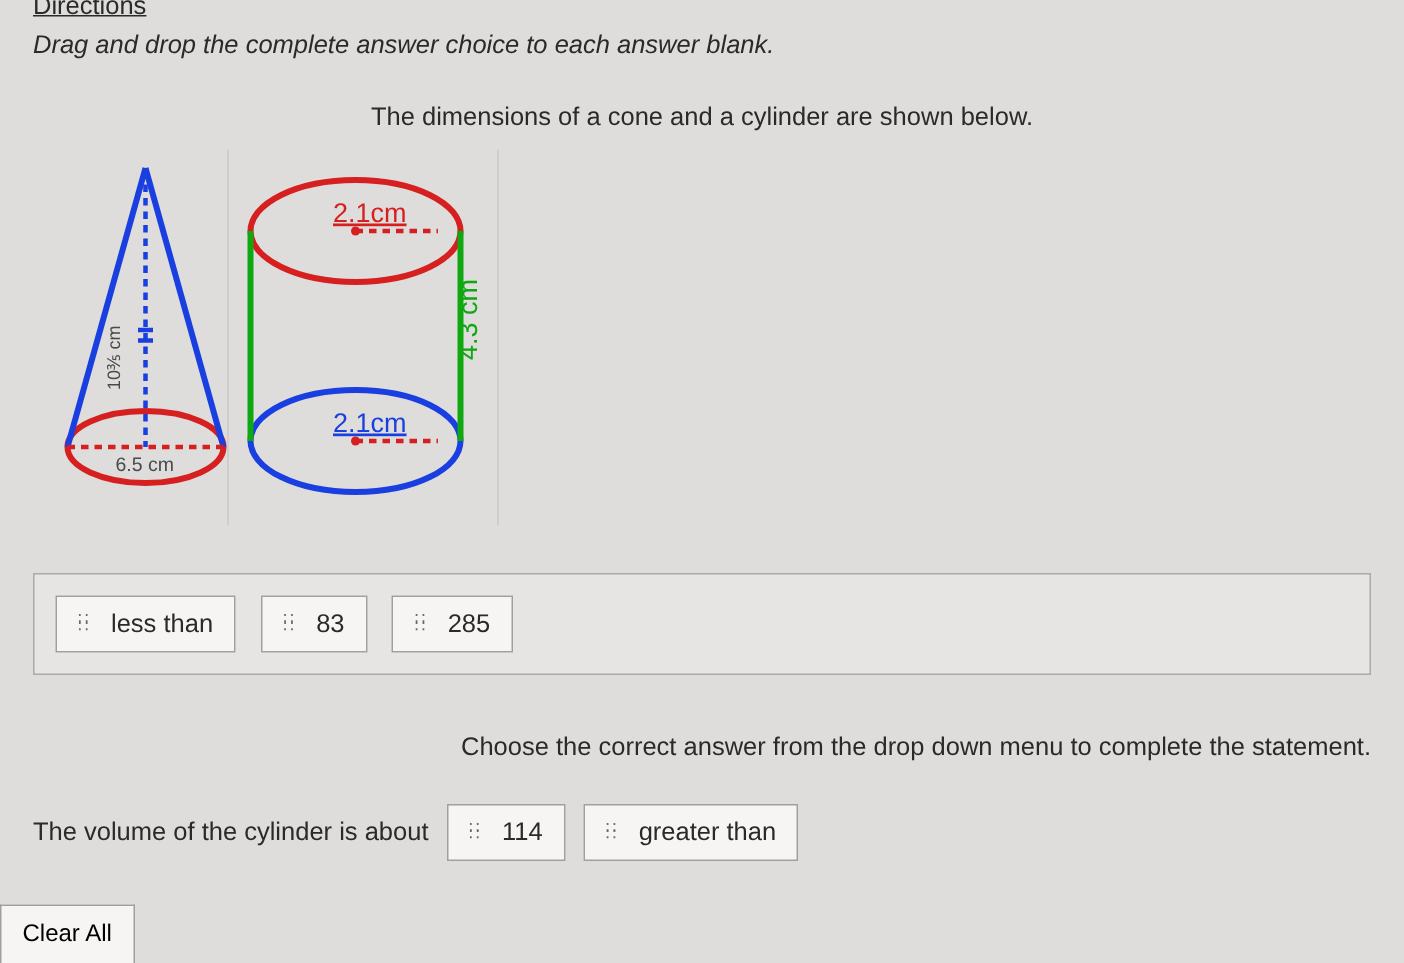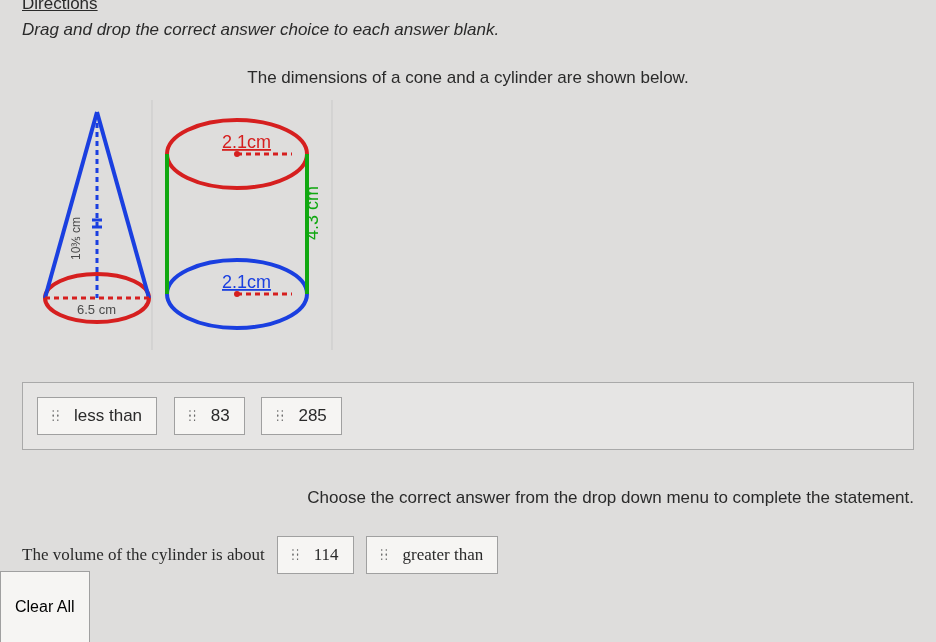--- a/index.html
+++ b/index.html
@@ -42,51 +42,51 @@
   }
   .grip {
     display: inline-block;
     width: 12px;
     line-height: 5px;
     color: #6a6a6a;
     font-size: 11px;
     letter-spacing: 2px;
   }
   .choose { margin-top: 38px; text-align: right; }
-  .sentence-row { margin-top: 28px; display: flex; align-items: center; gap: 12px; flex-wrap: wrap; font-family: Liberation Serif, serif; }
+  .sentence-row { margin-top: 28px; display: flex; align-items: center; gap: 12px; flex-wrap: wrap; }
   .dropzone {
     display: inline-flex;
     align-items: center;
     gap: 10px;
     background: #f6f5f3;
     border: 1px solid #a0a0a0;
     padding: 8px 14px;
     cursor: grab;
     font-size: 17px;
   }
   .clear-all {
     position: absolute;
     left: 0;
     bottom: 0;
     background: #f6f5f3;
     border: 1px solid #a0a0a0;
     border-bottom: none;
-    padding: 26px 14px;
+    padding: 10px 14px;
     font-size: 16px;
     cursor: pointer;
   }
 </style>
 </head>
 <body>
 
 <div class="top-strike">
   <span class="directions-link">Directions</span>
 </div>
 
-<p class="instruction">Drag and drop the correct answer choice to each answer blank.</p>
+<p class="instruction">Drag and drop the complete answer choice to each answer blank.</p>
 
 <p class="intro">The dimensions of a cone and a cylinder are shown below.</p>
 
 <div class="diagram-wrap">
   <svg class="diagram" width="320" height="260" viewBox="0 0 320 260">
 
     <line x1="130" y1="0" x2="130" y2="250" stroke="#c9c9c9" stroke-width="1"></line>
     <line x1="310" y1="0" x2="310" y2="250" stroke="#c9c9c9" stroke-width="1"></line>
 
     <ellipse cx="75" cy="198" rx="52" ry="24" fill="none" stroke="#d61f1f" stroke-width="4"></ellipse>

